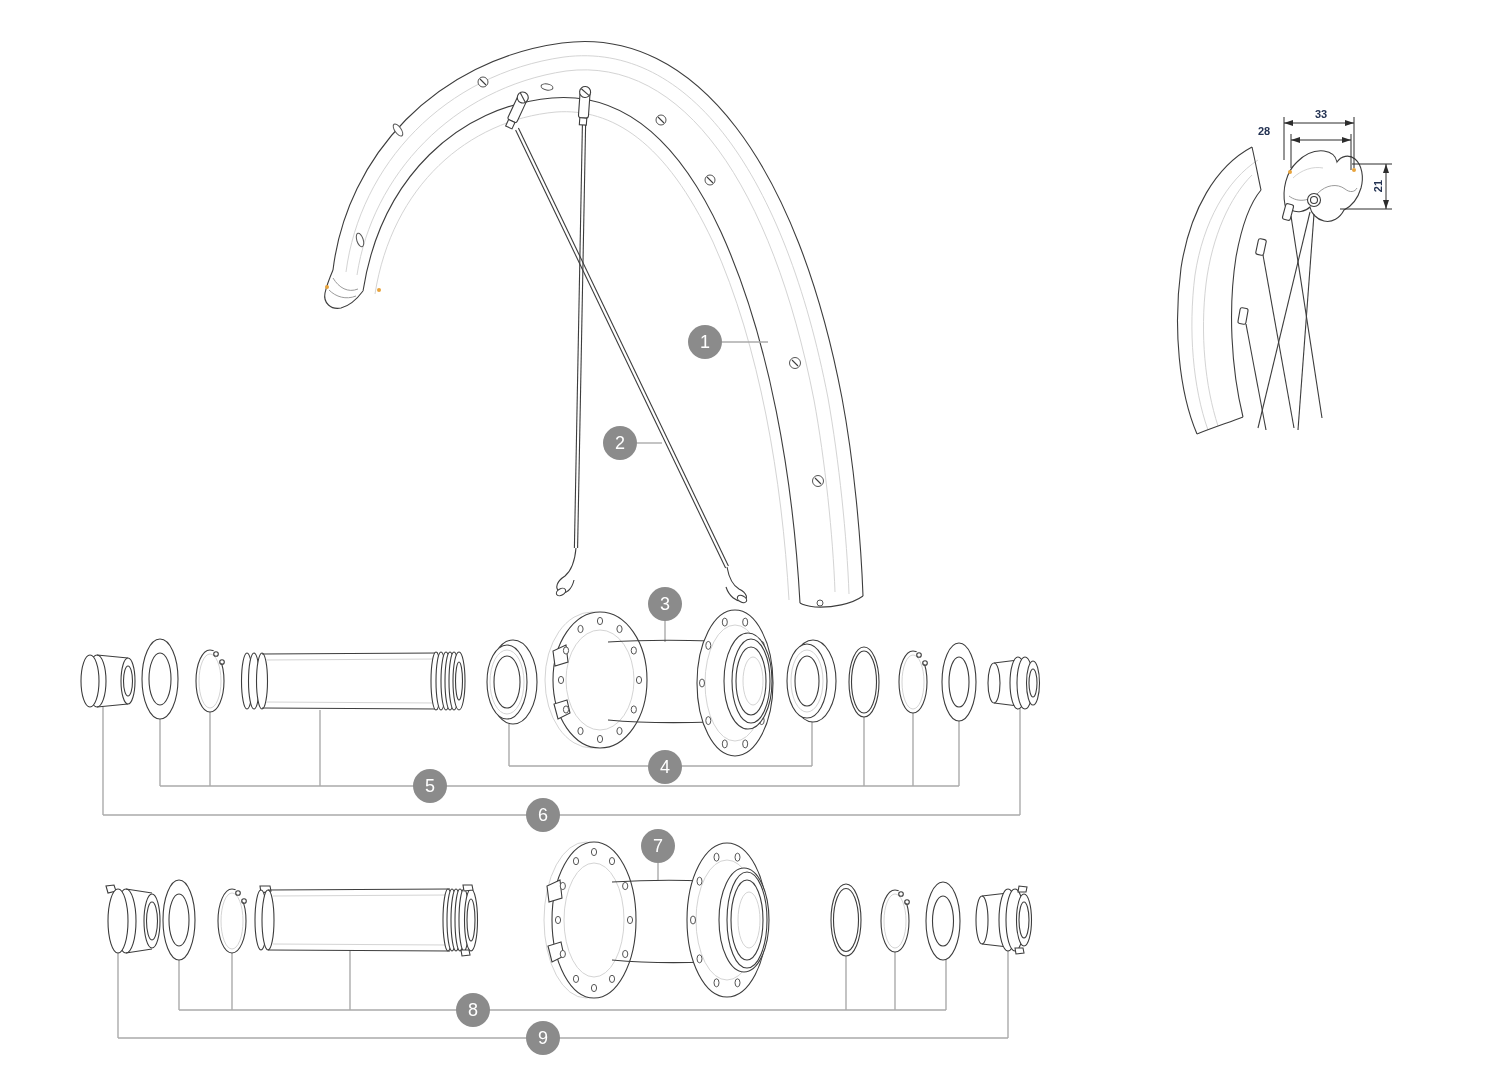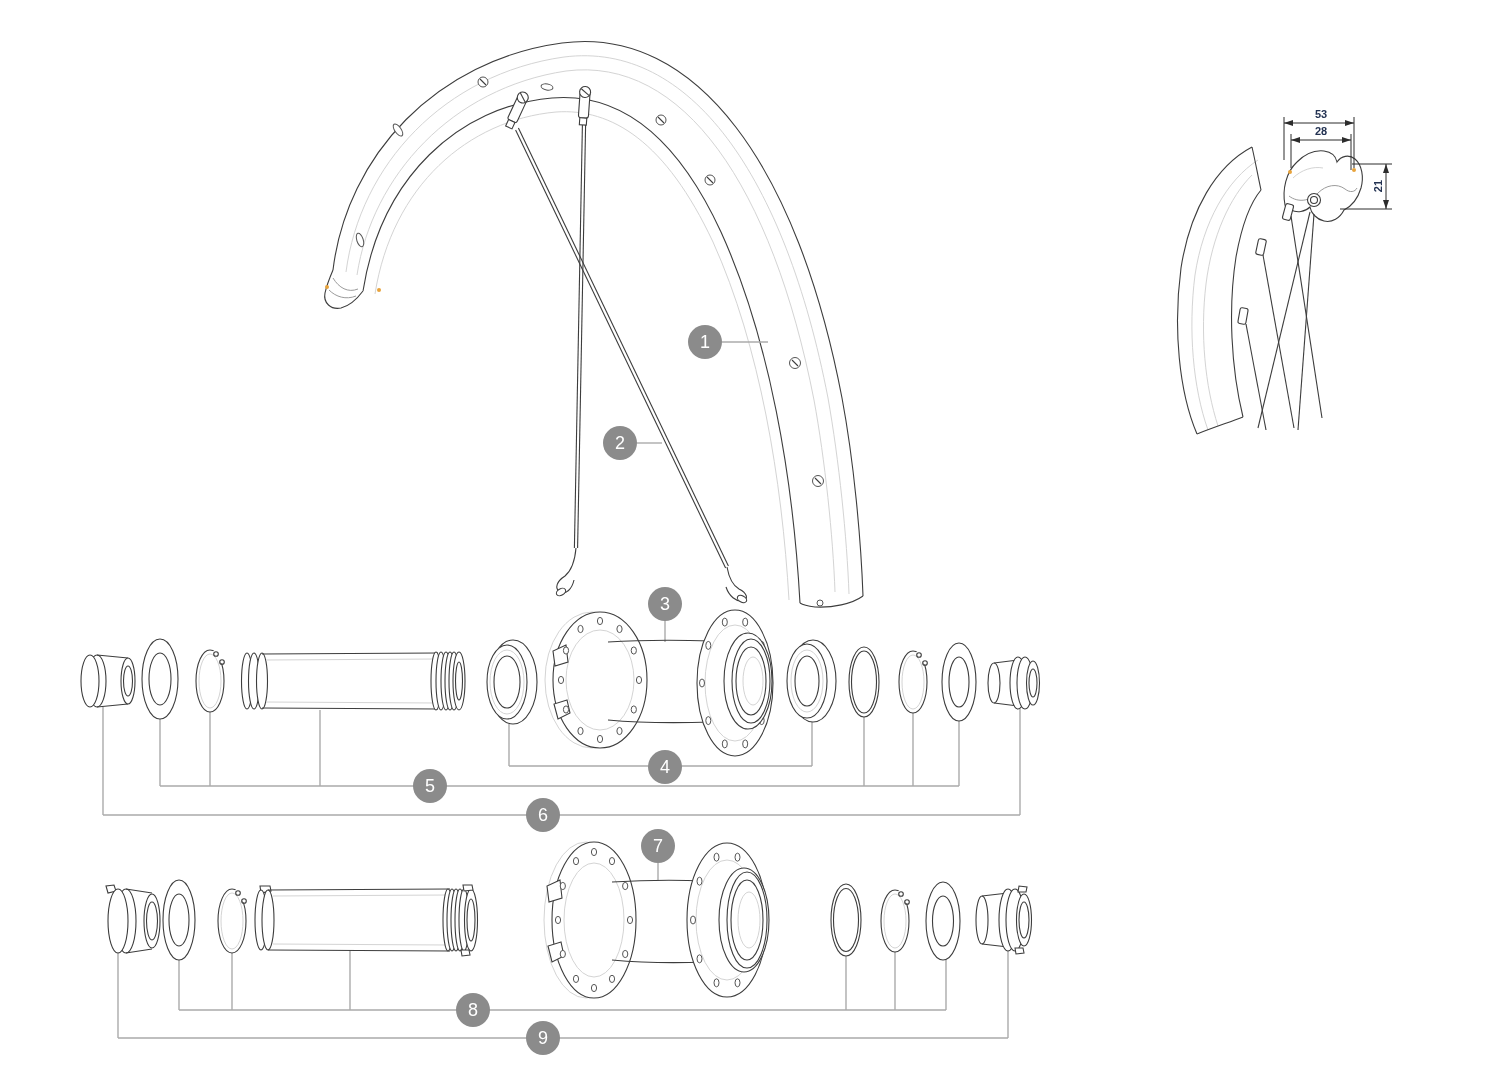--- a/index.html
+++ b/index.html
@@ -397,17 +397,17 @@
   <div class="callout" style="left:688px;top:325px;">1</div>
   <div class="callout" style="left:603px;top:426px;">2</div>
   <div class="callout" style="left:648px;top:587px;">3</div>
   <div class="callout" style="left:648px;top:750px;">4</div>
   <div class="callout" style="left:413px;top:769px;">5</div>
   <div class="callout" style="left:526px;top:798px;">6</div>
   <div class="callout" style="left:641px;top:829px;">7</div>
   <div class="callout" style="left:456px;top:993px;">8</div>
   <div class="callout" style="left:526px;top:1021px;">9</div>
 
-  <span class="dim-label" style="left:1303px;top:108px;width:36px;">53</span>
-  <span class="dim-label" style="left:1305px;top:125px;width:32px;">28</span>
+  <span class="dim-label" style="left:1303px;top:108px;width:36px;">33</span>
+  <span class="dim-label" style="left:1248px;top:125px;width:32px;">28</span>
   <span class="dim-label dim-vert" style="left:1366px;top:180px;width:24px;">21</span>
 
 </div>
 
 </body></html>

